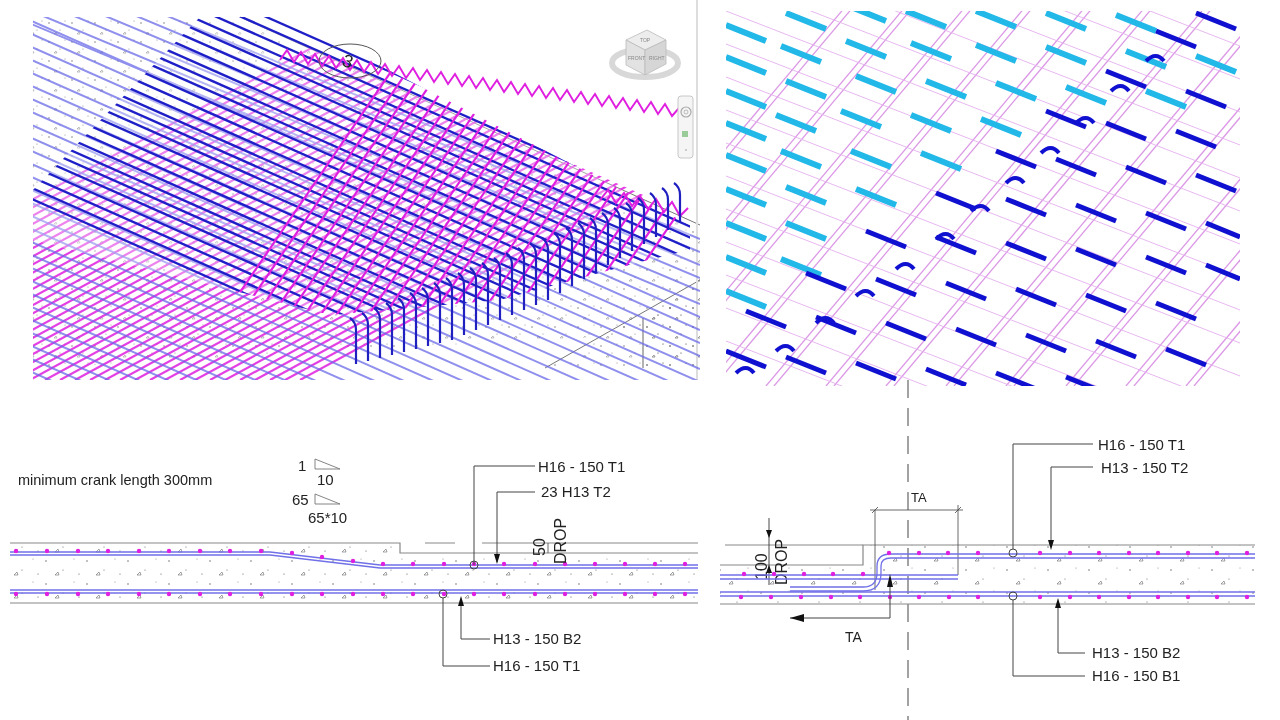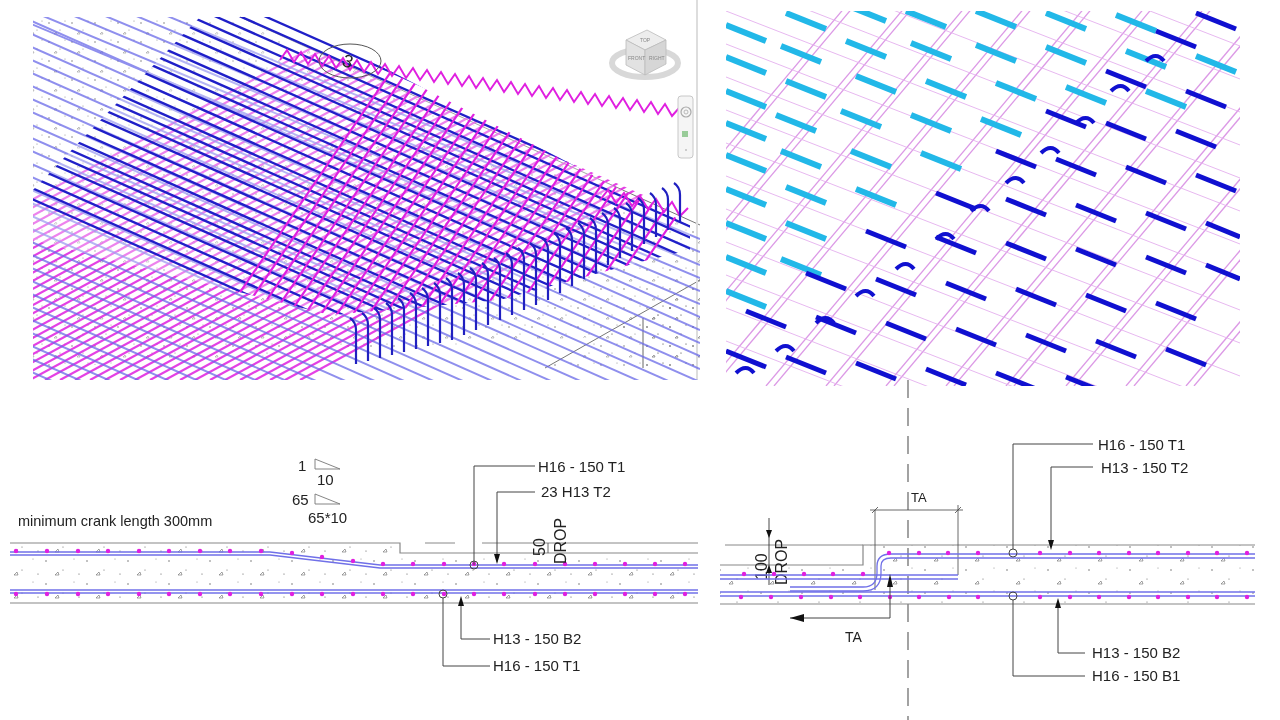--- a/index.html
+++ b/index.html
@@ -1,21 +1,21 @@
 <!DOCTYPE html>
 <html><head>
 <meta charset="utf-8">
 <style>
   html, body { margin:0; padding:0; background:#ffffff; }
   body { width:1280px; height:720px; position:relative; overflow:hidden; font-family:"Liberation Sans", sans-serif; }
   .panel { position:absolute; }
   svg { display:block; }
   .lbl { font-family:"Liberation Sans", sans-serif; font-size:15px; fill:#222; }
   .lbl-narrow { font-family:"Liberation Sans", sans-serif; font-size:16px; fill:#222; }
-  .note { position:absolute; font-size:14.5px; color:#222;margin-top:41px; }
+  .note { position:absolute; font-size:14.5px; color:#222; }
 </style>
 </head>
 <body>
 
 <div class="panel" style="left:0;top:0;width:700px;height:380px;">
   <svg width="700" height="380" viewBox="0 0 700 380">
     <defs>
       <pattern id="speck" width="23" height="19" patternUnits="userSpaceOnUse">
         <circle cx="3" cy="4" r="0.7" fill="#666"></circle>
         <circle cx="14" cy="11" r="0.6" fill="#888"></circle>

